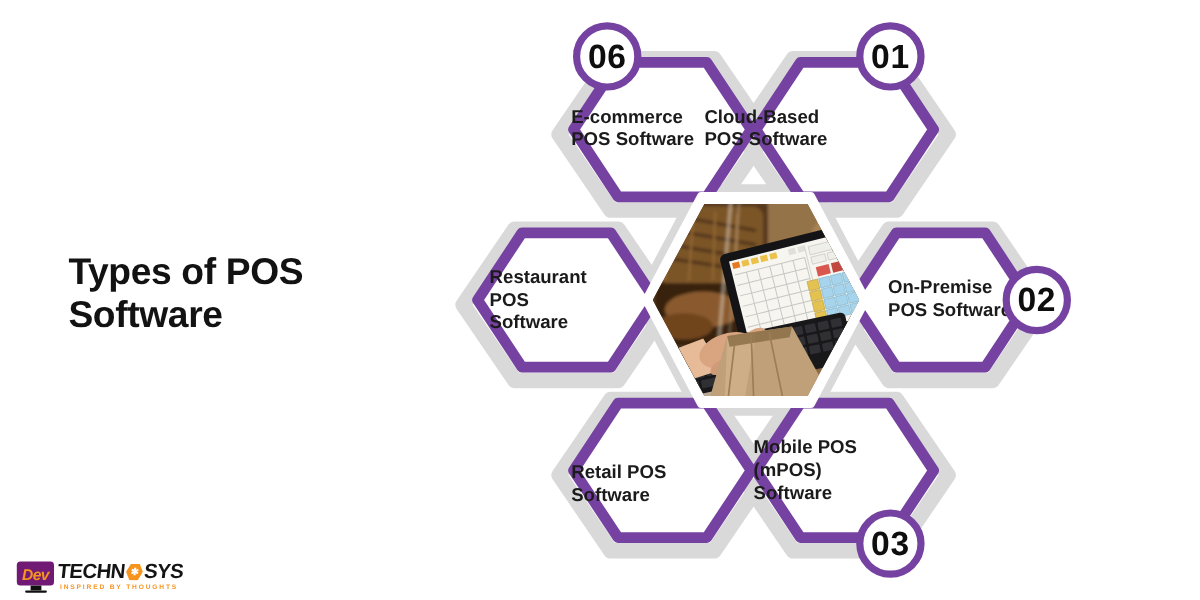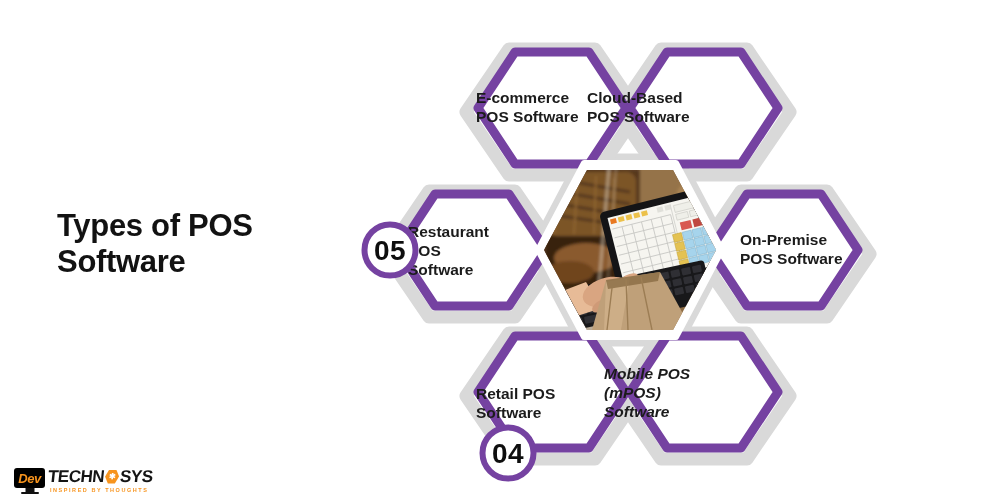--- a/index.html
+++ b/index.html
@@ -21,21 +21,21 @@
   .badge{
     position:absolute;transform:translate(-50%,-50%);
     width:45px;height:45px;border-radius:50%;
     background:#fff;border:6px solid #7542A1;
     display:flex;align-items:center;justify-content:center;
     font-size:28px;font-weight:700;color:#0e0e0e;letter-spacing:0.5px;
   }
   
   .logo{position:absolute;left:14px;top:468px;display:flex;align-items:flex-start;}
   .monitor{
-    position:relative;width:31px;height:20px;background:#000000;border-radius:3px;
+    position:relative;width:31px;height:20px;background:#701a75;border-radius:3px;
     display:flex;align-items:center;justify-content:center;
     color:#F7941E;font-weight:800;font-size:13px;font-style:italic;letter-spacing:-0.5px;
   }
   .monitor::after{content:"";position:absolute;bottom:-4px;left:50%;transform:translateX(-50%);
     width:9px;height:4px;background:#101010;}
   .monitor::before{content:"";position:absolute;bottom:-6px;left:50%;transform:translateX(-50%);
     width:18px;height:2.5px;background:#101010;border-radius:1px;}
   .logo-col{display:flex;flex-direction:column;margin-left:3px;}
   .logo-row{display:flex;align-items:center;transform:skewX(-6deg);
     font-size:17px;font-weight:900;letter-spacing:-0.5px;line-height:1;color:#141414;}
@@ -219,31 +219,33 @@
 
   <div class="title">Types of POS
 Software</div>
 
   <div class="hex-label" style="left:552px;top:108px;">E-commerce
 POS Software</div>
   <div class="hex-label" style="left:663px;top:108px;">Cloud-Based
 POS Software</div>
   <div class="hex-label" style="left:816px;top:250px;">On-Premise
 POS Software</div>
-  <div class="hex-label" style="left:680px;top:393px;font-style:italic;">Mobile POS
+  <div class="hex-label" style="left:704px;top:393px;">Mobile POS
 (mPOS)
 Software</div>
   <div class="hex-label" style="left:552px;top:392px;margin-top:12px;">Retail POS
 Software</div>
   <div class="hex-label" style="left:484px;top:251px;">Restaurant
 POS
 Software</div>
 
-  <div class="badge" style="left:508px;top:453px;">04</div>
-  <div class="badge" style="left:390px;top:250px;">05</div>
+  <div class="badge" style="left:506px;top:47px;">06</div>
+  <div class="badge" style="left:742px;top:47px;">01</div>
+  <div class="badge" style="left:864px;top:250px;">02</div>
+  <div class="badge" style="left:742px;top:453px;">03</div>
 
   <div class="logo">
     <div class="monitor">
       <span>Dev</span>
     </div>
     <div class="logo-col">
       <div class="logo-row">
         <span>TECHN</span>
         <span class="hexnut"></span>
         <span>SYS</span>

